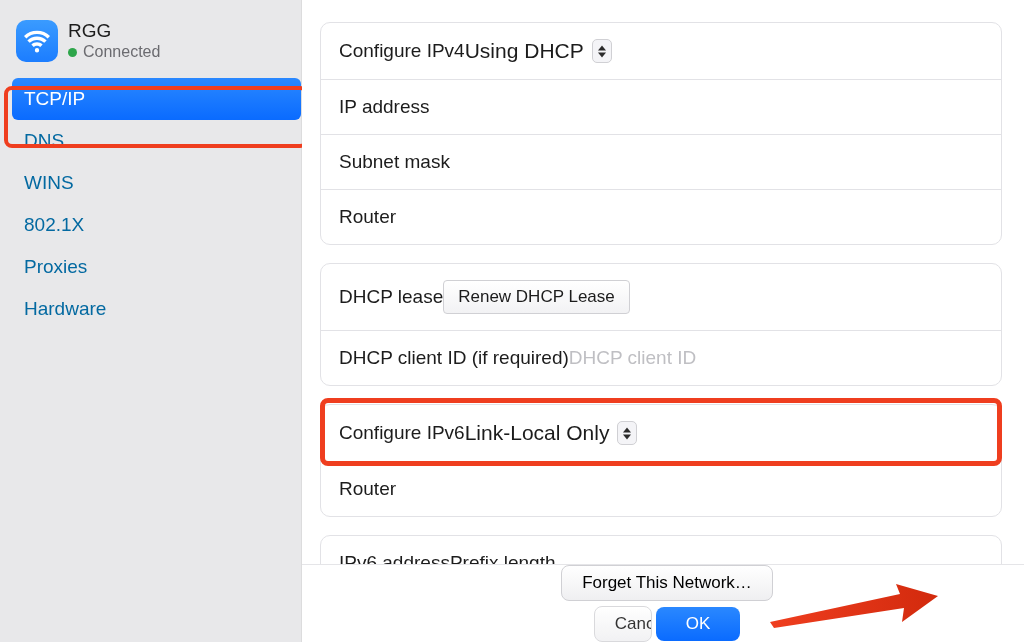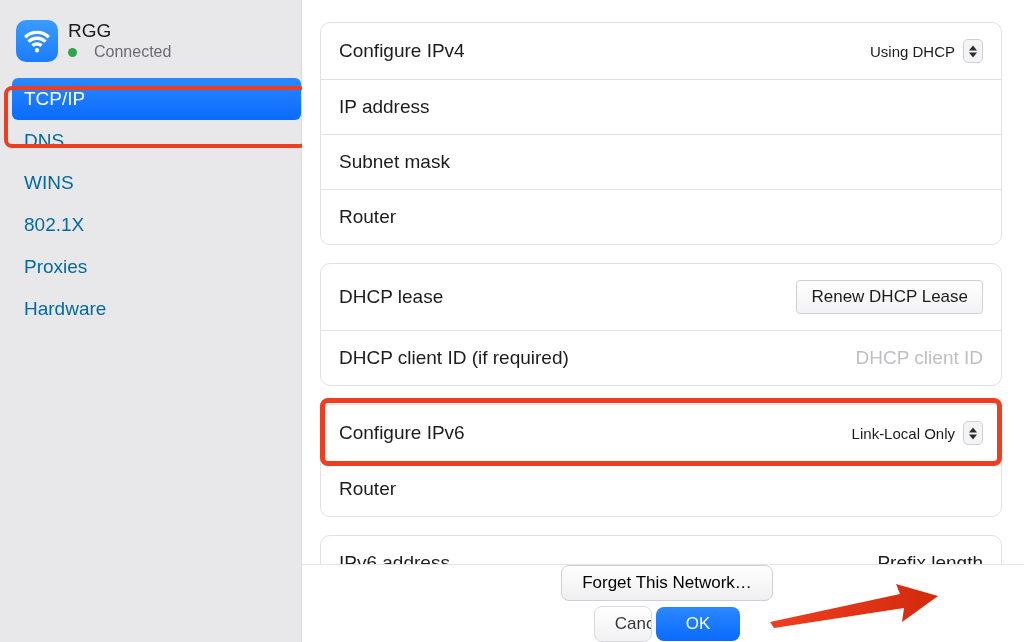--- a/index.html
+++ b/index.html
@@ -34,21 +34,21 @@
   .net-header{
     display:flex;align-items:center;gap:10px;padding:6px 4px 12px 4px;
   }
   .wifi-tile{
     width:42px;height:42px;border-radius:10px;
     background:linear-gradient(180deg,#3a9bff 0%,#1c7dff 100%);
     display:flex;align-items:center;justify-content:center;flex:0 0 42px;
   }
   .wifi-tile svg{width:26px;height:26px;fill:#fff;}
   .net-title{font-size:19px;line-height:20px;}
-  .net-status{display:flex;align-items:center;gap:17px;color:#6b6b70;font-size:16px;margin-top:2px;}
+  .net-status{display:flex;align-items:center;gap:6px;color:#6b6b70;font-size:16px;margin-top:2px;}
   .dot{width:9px;height:9px;border-radius:50%;background:var(--green);display:inline-block;}
   .s-list{margin-top:4px;}
   .s-item{
     padding:10px 12px;border-radius:6px;font-size:19px;color:#0369a1;
     cursor:pointer;
   }
   .s-item.selected{
     background:linear-gradient(180deg,var(--blue-gradient-top),var(--blue-gradient-bot));
     color:#fff;
   }
@@ -58,28 +58,28 @@
   .content{
     flex:1;position:relative;background:var(--content-bg);
     padding:22px 22px 0 18px;box-sizing:border-box;
     overflow:hidden;
   }
   .card{
     border:1px solid var(--card-border);border-radius:10px;background:var(--card-bg);
     margin-bottom:18px;
   }
   .row{
-    display:flex;align-items:center;justify-content:space-between;
+    display:flex;align-items:center;
     padding:16px 18px;font-size:19px;
   }
   .row + .row{border-top:1px solid var(--divider);}
   .row .label{color:var(--text);}
   .row .value{color:var(--text);}
   .selectish{
-    display:inline-flex;align-items:center;gap:8px;font-size:15px;
+    display:inline-flex;align-items:center;gap:8px;font-size:21px;
   }
   .stepper{
     width:18px;height:22px;border:1px solid #d0d0d4;border-radius:5px;background:#f4f4f7;
     display:flex;flex-direction:column;align-items:center;justify-content:center;flex:0 0 18px;
   }
   .stepper svg{width:8px;height:6px;}
   .stepper .up{fill:#2b2b2b;margin-bottom:1px;}
   .stepper .dn{fill:#2b2b2b;}
   .btn{
     border:1px solid #d0d0d4;border-radius:4px;background:linear-gradient(180deg,#ffffff,#f2f2f4);

